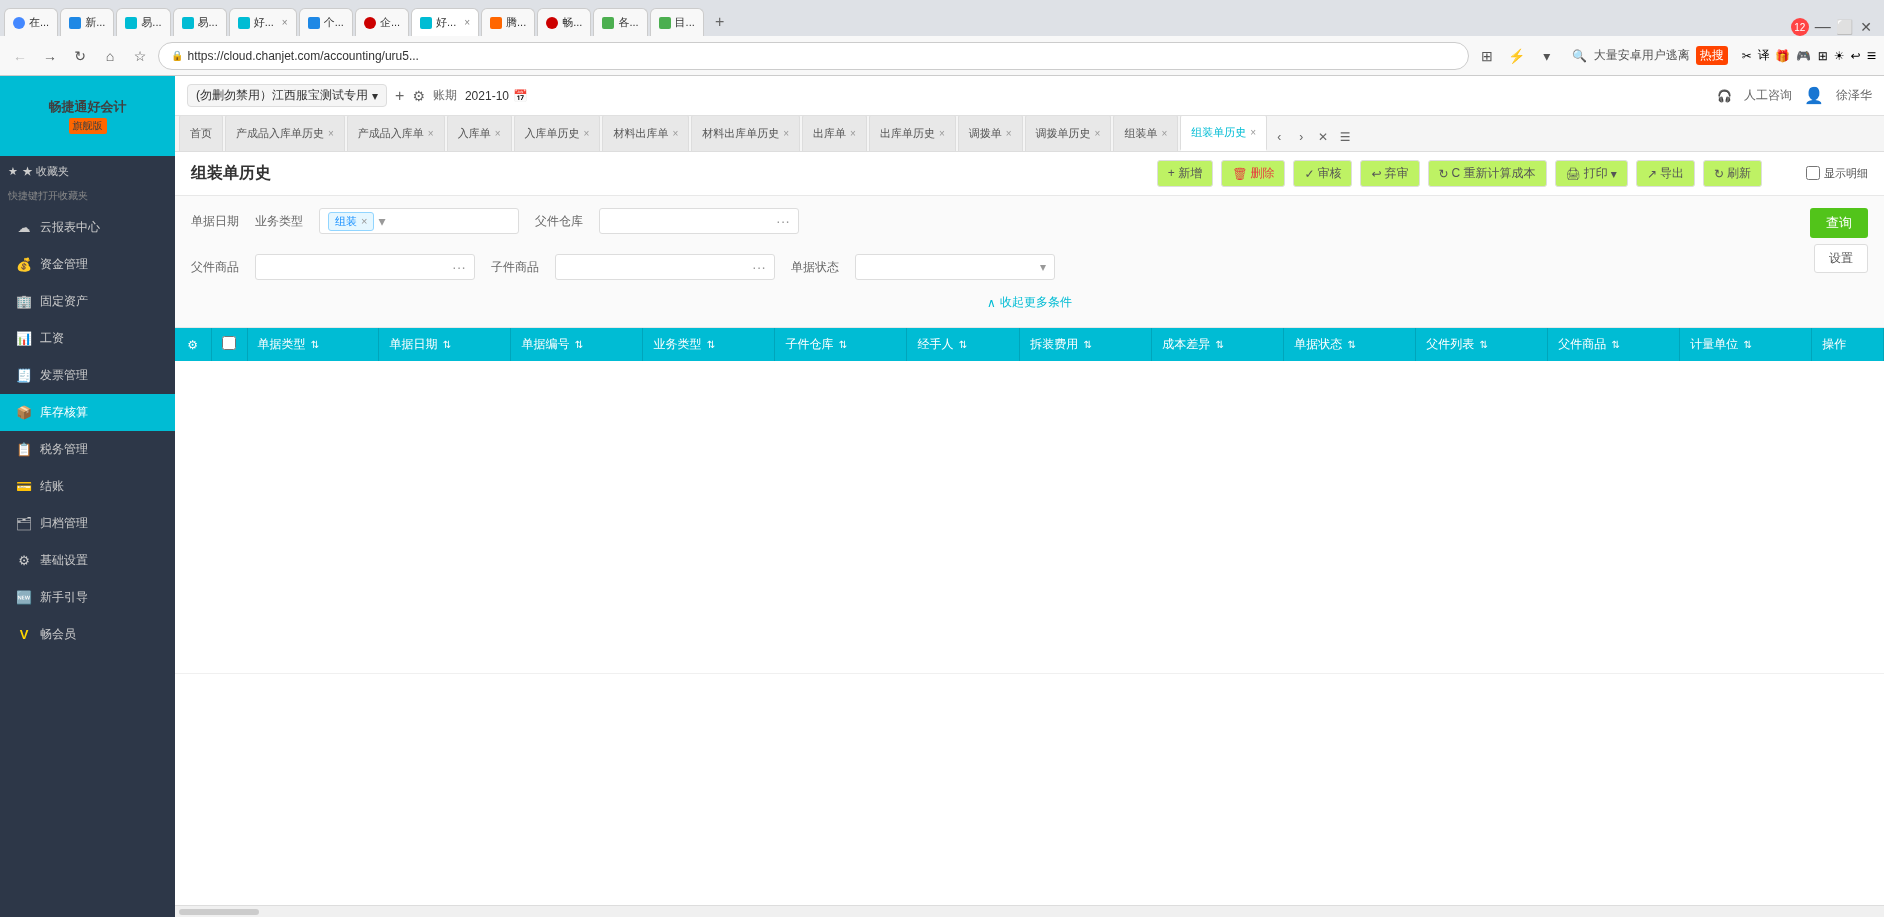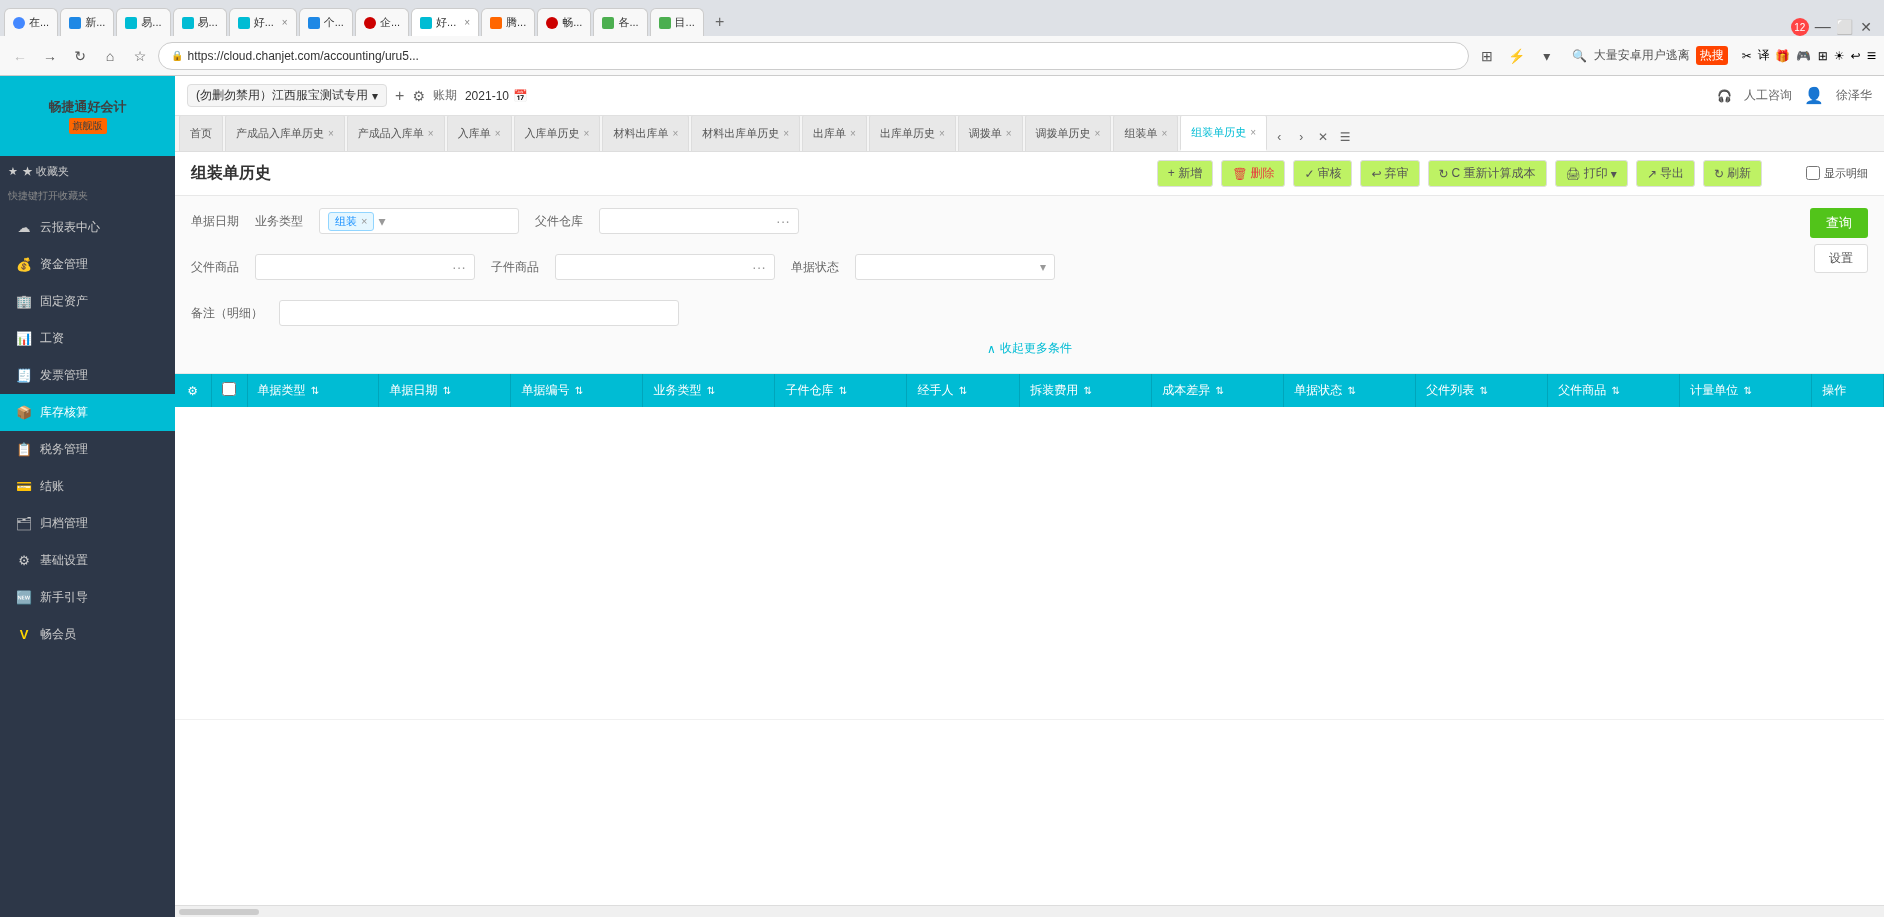--- a/index.html
+++ b/index.html
@@ -412,26 +412,20 @@
               <span style="color:#ccc;flex:1;"></span>
               <span class="dots-btn">···</span>
             </div>
             <span class="filter-label">单据状态</span>
             <div class="filter-select" style="min-width:200px;">
               <span style="color:#ccc;"></span>
               <span>▾</span>
             </div>
           </div>
 
-          <div class="filter-row">
-            <span class="filter-label">备注（明细）</span>
-            <div class="filter-input" style="min-width:400px;">
-              <span style="color:#ccc;flex:1;"></span>
-            </div>
-          </div>
         </div>
 
         <div class="filter-right">
           <button class="query-btn">查询</button>
           <button class="set-btn">设置</button>
         </div>
       </div>
 
       <div class="collapse-btn">
         <span>∧</span>

